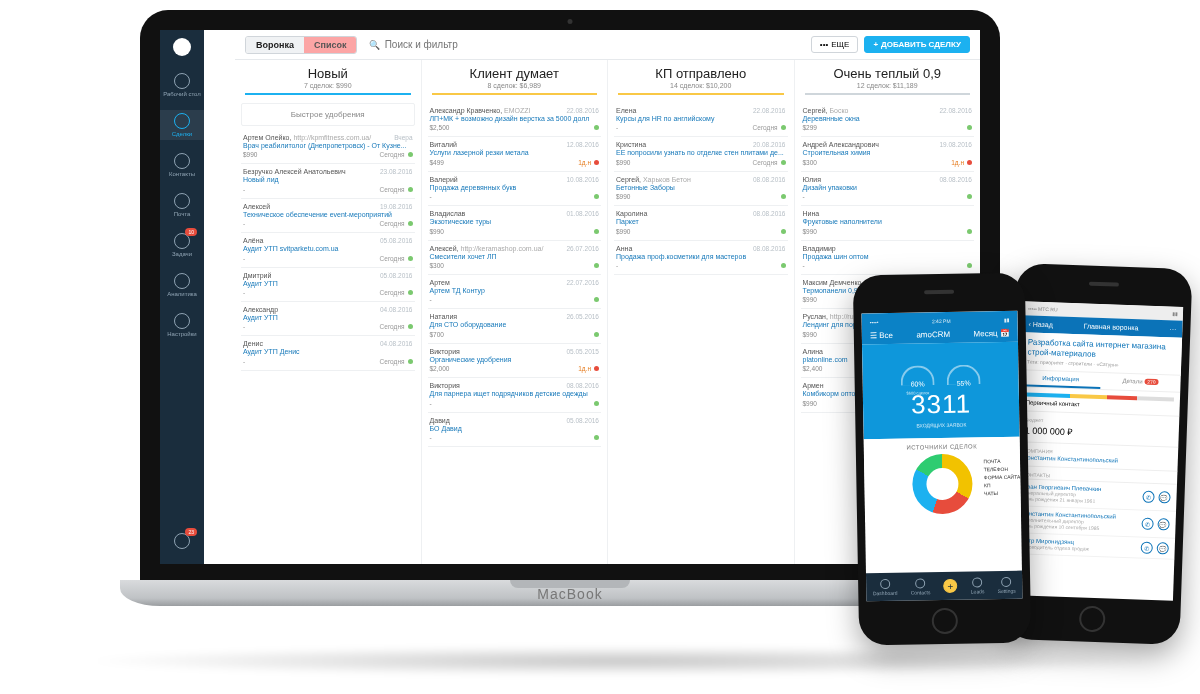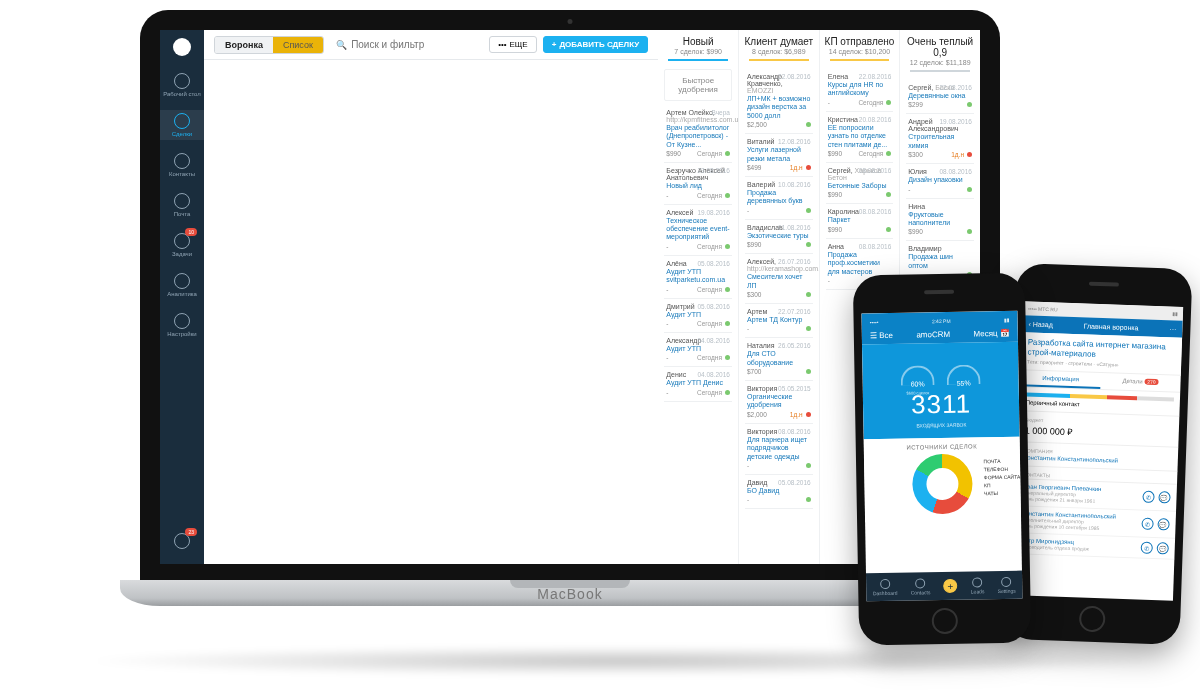--- a/index.html
+++ b/index.html
@@ -15,35 +15,35 @@
 .mb-label{position:absolute;top:6px;left:50%;transform:translateX(-50%);font-size:14px;color:#777;letter-spacing:1px;}
 
 .sidebar{width:44px;background:#1a2d3d;display:flex;flex-direction:column;align-items:center;padding-top:8px;color:#8fa3b3;font-size:6px;flex-shrink:0;}
 .sb-logo{width:18px;height:18px;border-radius:50%;background:#fff;margin-bottom:14px;}
 .sb-item{display:flex;flex-direction:column;align-items:center;margin-bottom:10px;cursor:pointer;position:relative;width:100%;padding:3px 0;}
 .sb-item.active{background:rgba(255,255,255,0.08);color:#1cb1f0;}
 .sb-icon{width:16px;height:16px;border:1.2px solid currentColor;border-radius:50%;margin-bottom:2px;display:flex;align-items:center;justify-content:center;}
 .sb-badge{position:absolute;top:-2px;right:7px;background:#e74c3c;color:#fff;border-radius:6px;font-size:5px;padding:0 3px;line-height:8px;}
 .sidebar-spacer{flex:1;}
 
-.main{flex:1;display:flex;flex-direction:row;min-width:0;}
+.main{flex:1;display:flex;flex-direction:column;min-width:0;margin-left:31px;}
 .topbar{height:30px;border-bottom:1px solid #e6e9ec;display:flex;align-items:center;padding:0 10px;font-size:9px;gap:6px;}
 .seg{display:flex;border:1px solid #d0d5da;border-radius:3px;overflow:hidden;}
-.seg button{border:none;background:#eab308;padding:3px 10px;font-size:9px;cursor:pointer;color:#555;}
+.seg button{border:none;background:#fca5a5;padding:3px 10px;font-size:9px;cursor:pointer;color:#555;font-weight:bold;}
 .seg button.on{background:#f0f2f4;font-weight:600;color:#222;}
 .search{flex:1;display:flex;align-items:center;color:#999;gap:4px;padding-left:6px;}
 .search input{border:none;outline:none;font-size:10px;width:100%;}
 .more-btn,.add-btn{border:1px solid #d0d5da;background:#fff;padding:3px 8px;border-radius:3px;font-size:8px;cursor:pointer;display:flex;align-items:center;gap:3px;}
 .add-btn{background:#1cb1f0;border-color:#1cb1f0;color:#fff;font-weight:600;}
 
 .board{flex:1;display:flex;overflow:hidden;}
 .col{flex:1;border-right:1px solid #eef0f2;display:flex;flex-direction:column;min-width:0;}
 .col:last-child{border-right:none;}
 .col-head{text-align:center;padding:6px 4px 4px;}
-.col-title{font-size:10px;color:#222;}
+.col-title{font-size:13px;color:#222;}
 .col-sub{font-size:7px;color:#888;margin-top:1px;}
 .col-bar{height:2px;margin:4px 6px 0;}
 .c0 .col-bar{background:#1cb1f0;}
 .c1 .col-bar{background:#f9c846;}
 .c2 .col-bar{background:#f9c846;}
 .c3 .col-bar{background:#cfd6db;}
 .cards{flex:1;overflow:hidden;padding:4px 6px;}
 .quick{font-size:8px;color:#888;text-align:center;padding:6px 0;border:1px solid #eef0f2;border-radius:2px;margin-bottom:4px;cursor:pointer;}
 .card{border-bottom:1px solid #eef0f2;padding:4px 2px 5px;font-size:7px;position:relative;}
 .card .who{color:#555;}

